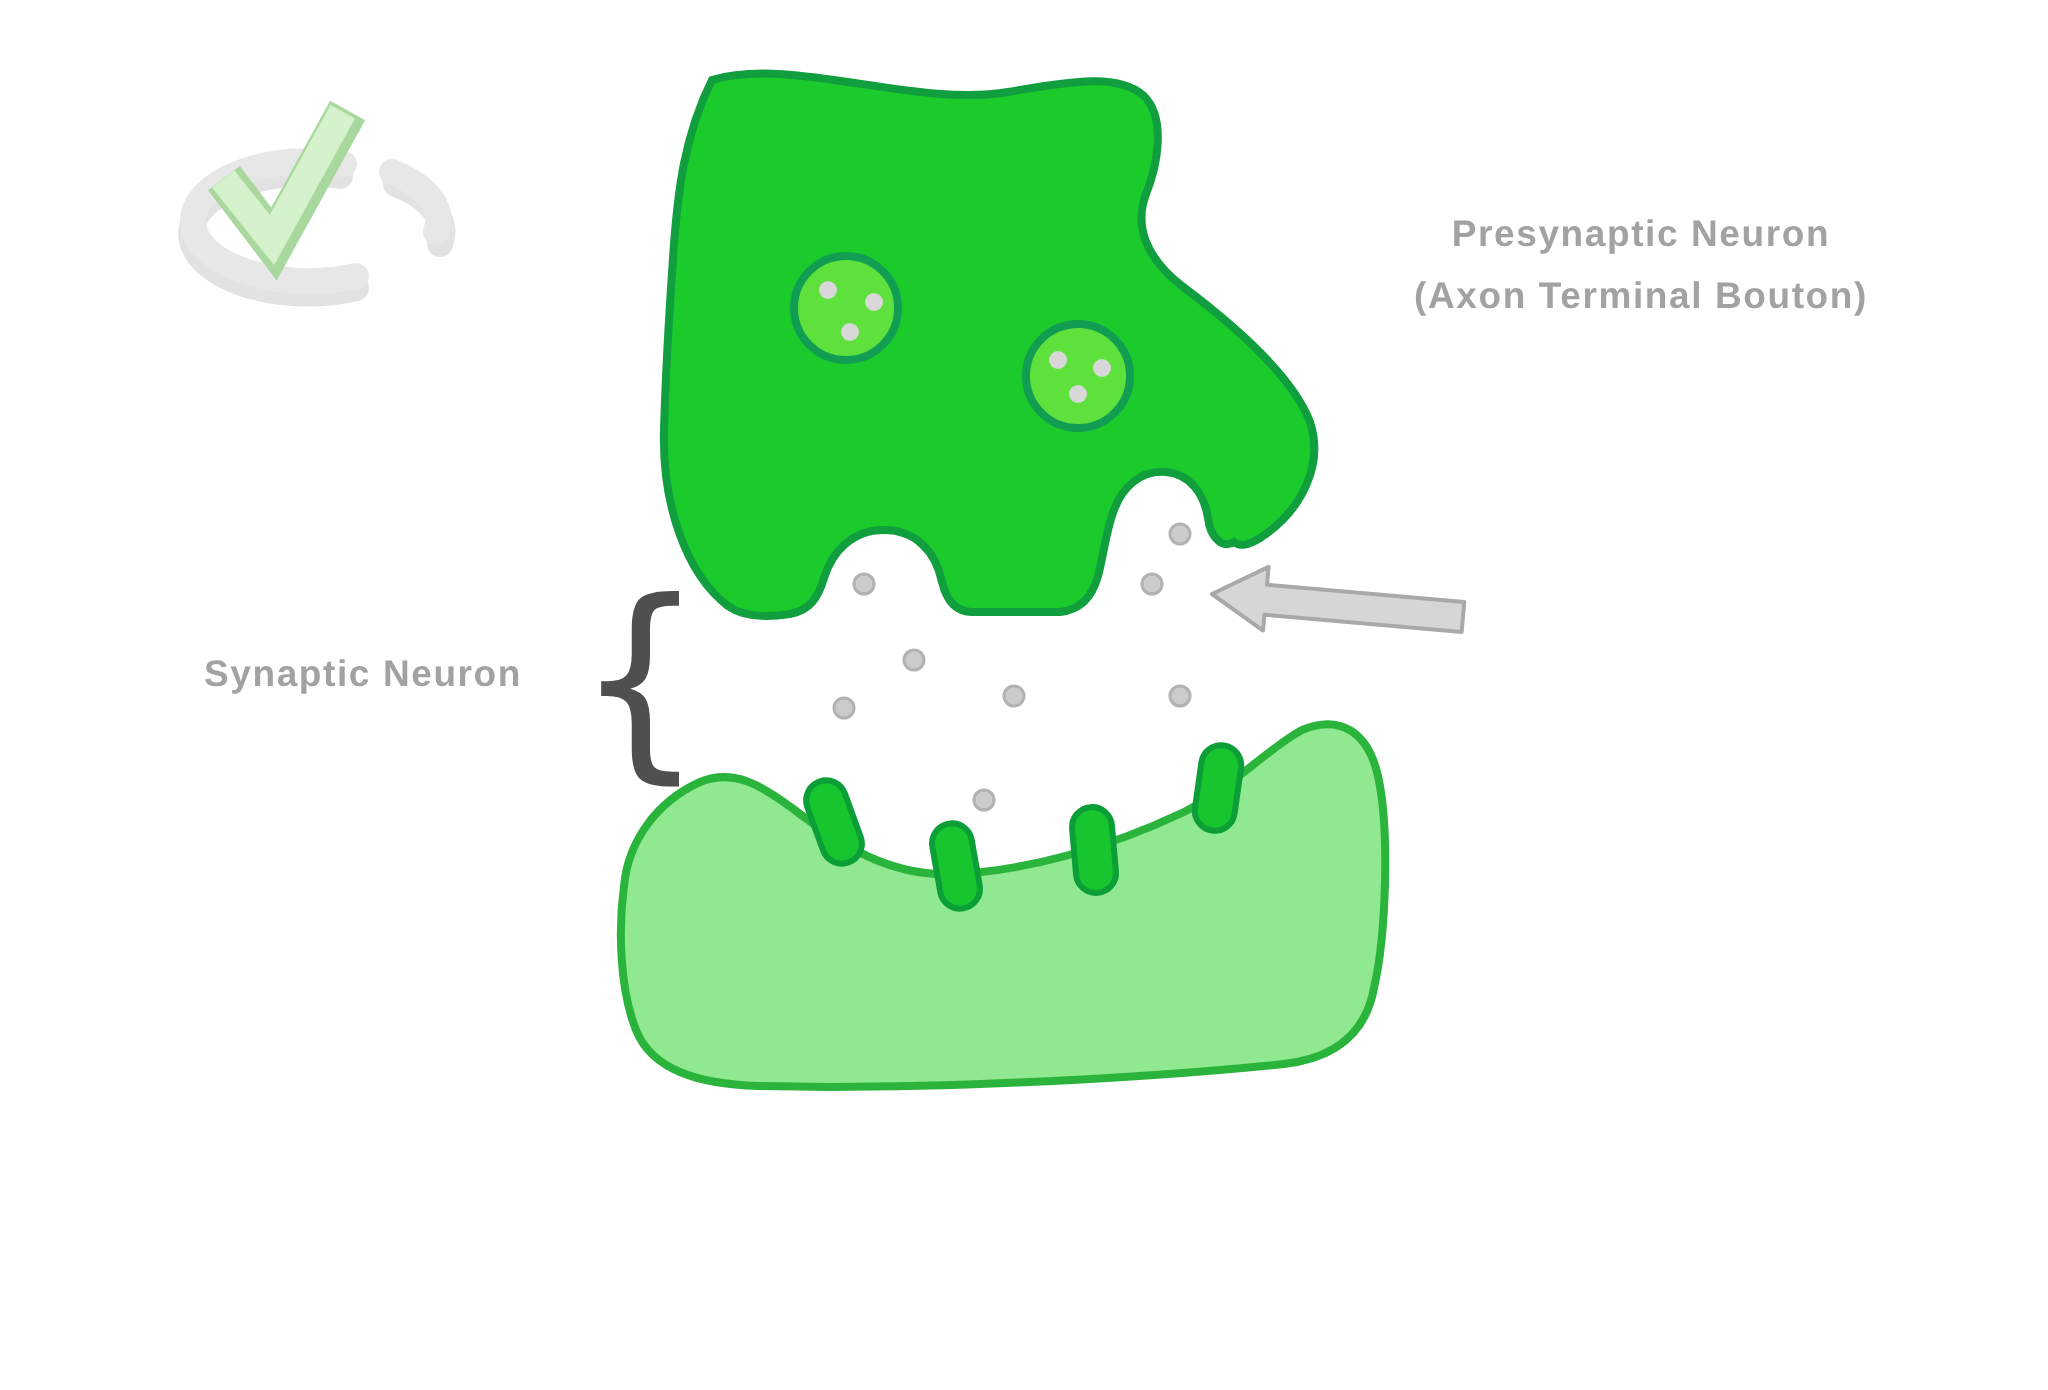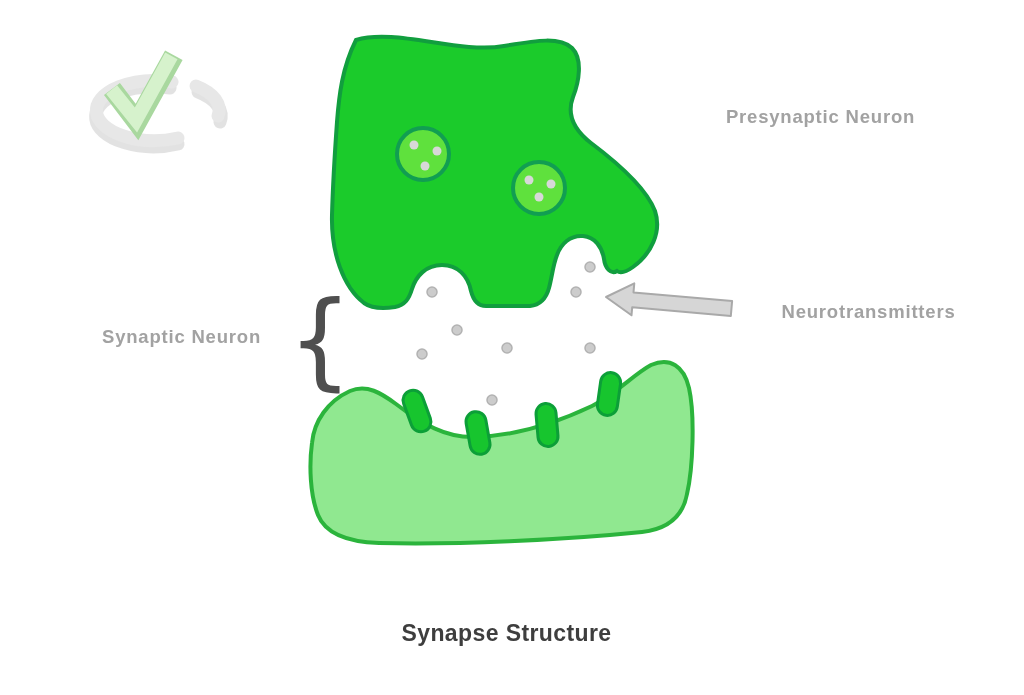--- a/index.html
+++ b/index.html
@@ -127,23 +127,22 @@
         <rect x="-10" y="-21.5" width="20" height="43" rx="10" transform="translate(575 394) rotate(8)" class="receptor"></rect>
       </g>
 
     <g transform="translate(572,297) rotate(5)">
       <polygon class="arrow" points="0,0 27,-16 27,-7 126,-7 126,8 27,8 27,16"></polygon>
     </g>
   </svg>
 
   <div class="label label-presynaptic" style="left:787px;top:101px;">
     <span class="line">Presynaptic Neuron</span>
+    <span class="line">(Axon Terminal Bouton)</span>
   </div>
 
-  <div class="label" style="left:835px;top:301px;">Neurotransmitters</div>
 
   <div class="label" style="left:148px;top:326px;">Synaptic Neuron</div>
 
   <div class="brace" style="left:286px;top:340px;">{</div>
 
 
-  <div class="title" style="left:473px;top:620px;">Synapse Structure</div>
 </div>
 
 </body></html>

